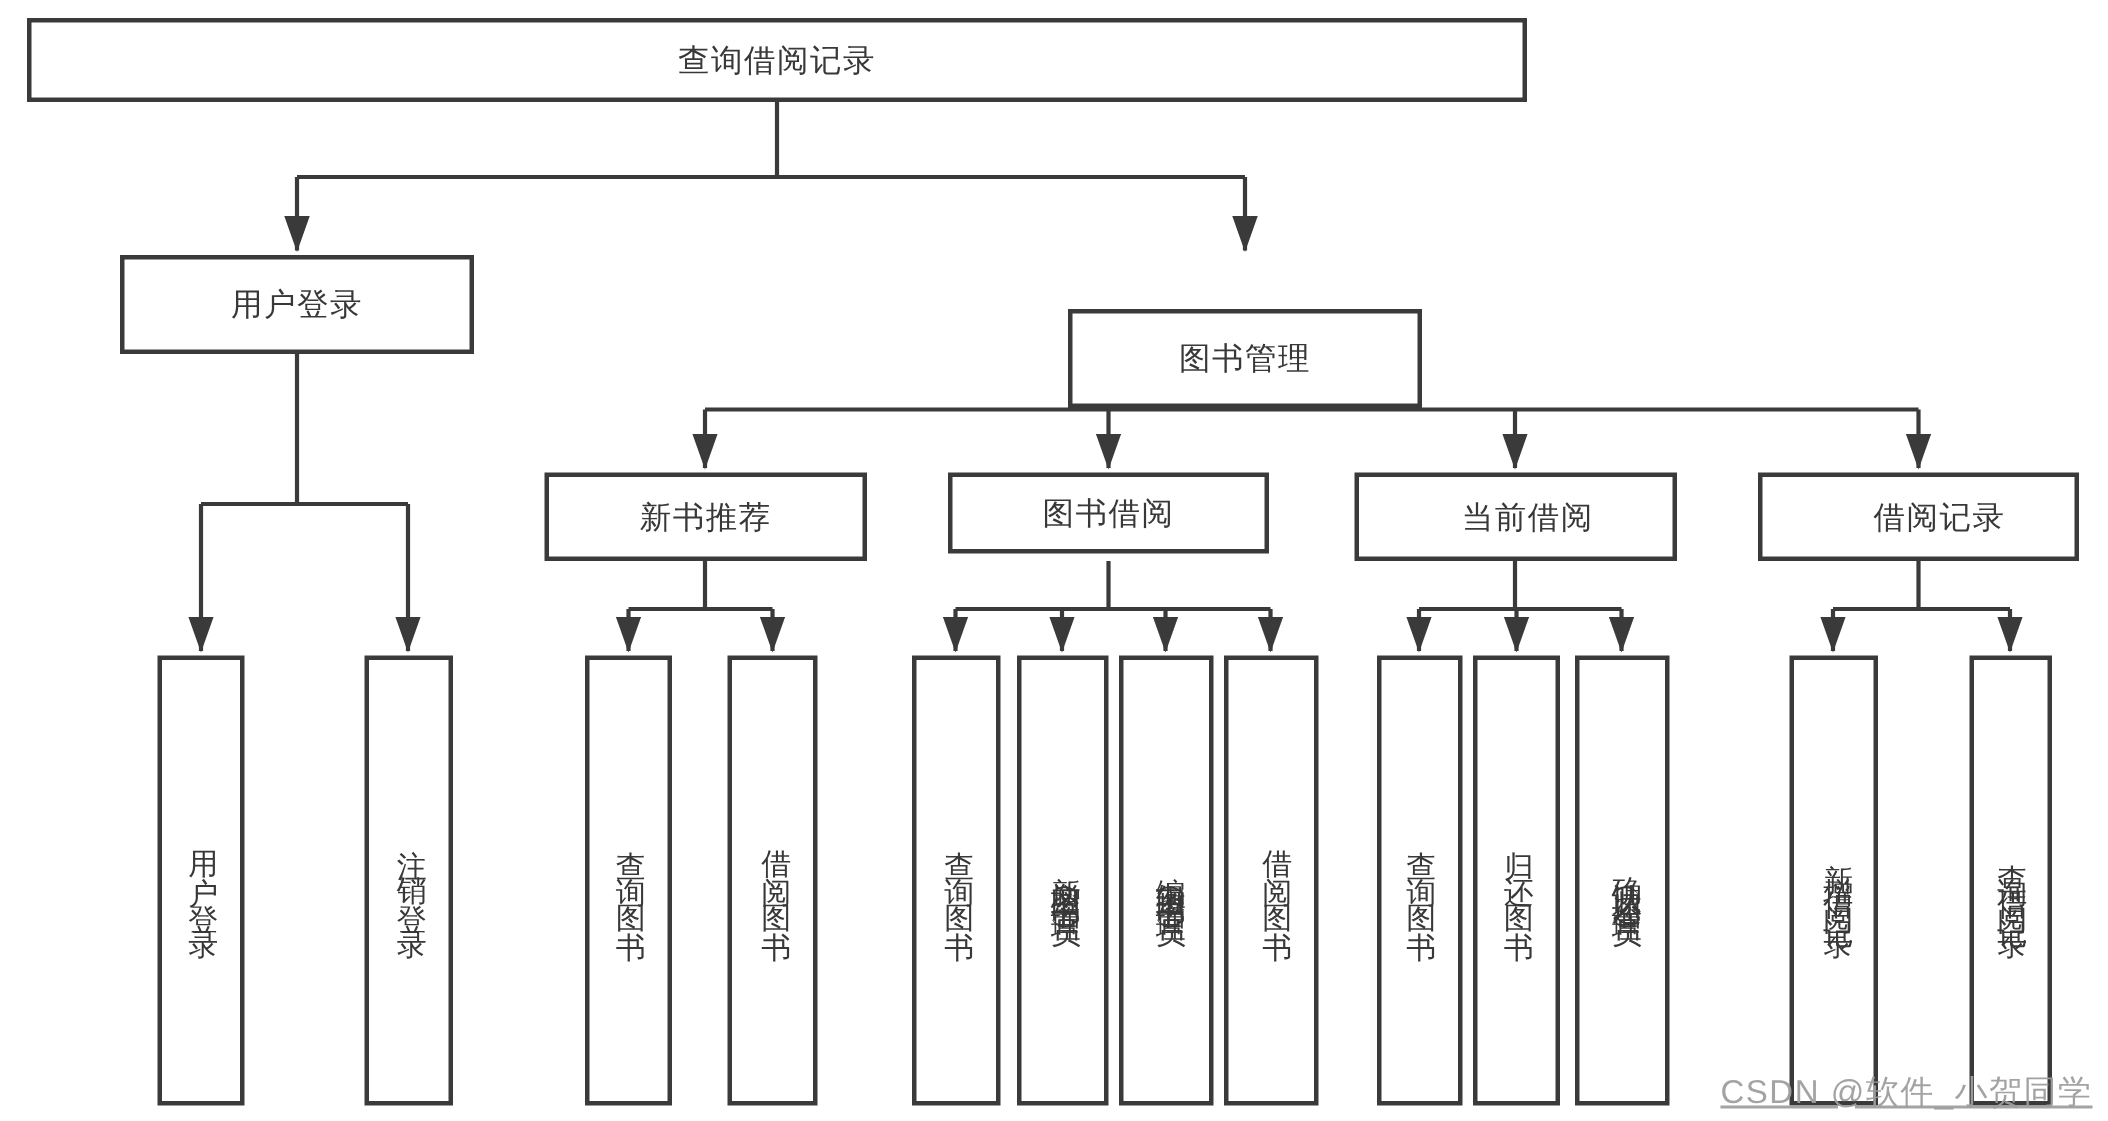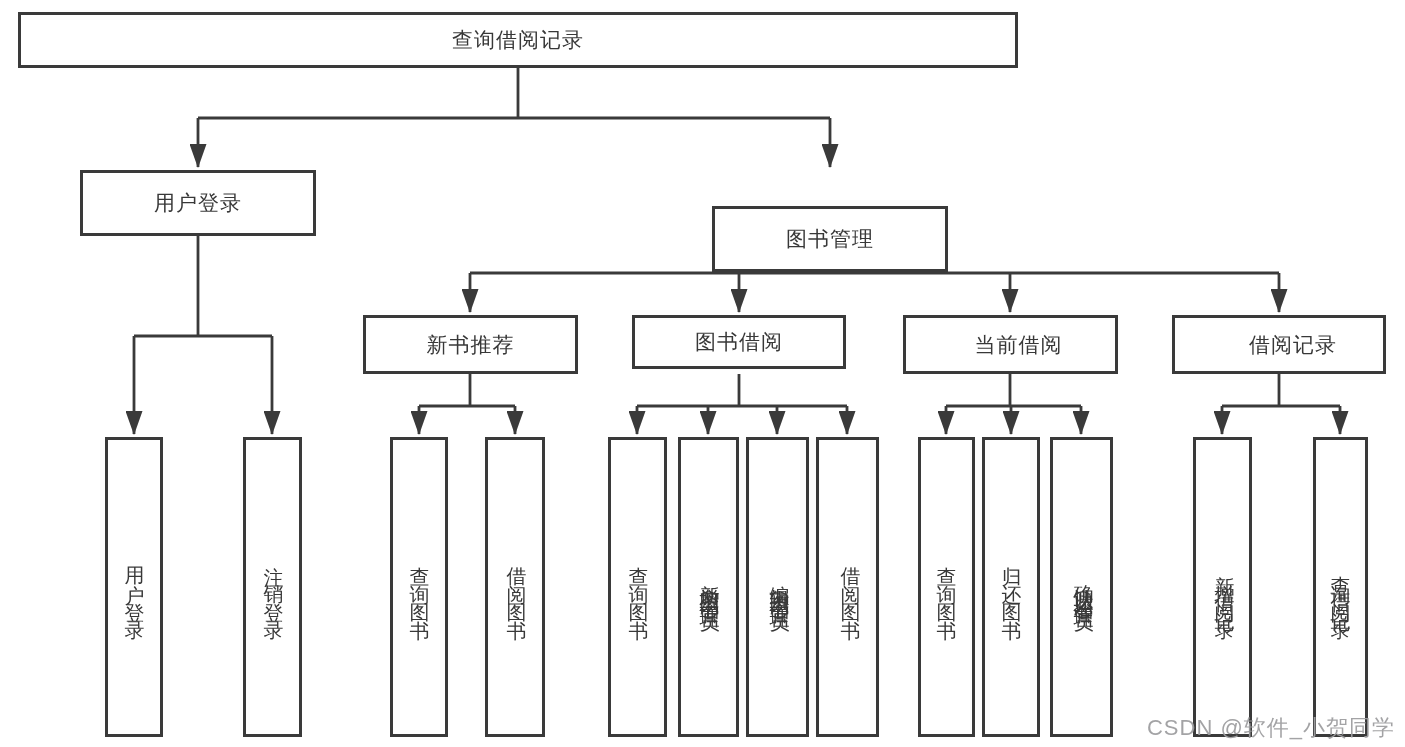--- a/index.html
+++ b/index.html
@@ -78,20 +78,21 @@
 
   #watermark {
     position: absolute;
     right: 10px;
     bottom: 4px;
     font-size: 22px;
     color: rgba(158, 158, 160, 0.95);
     letter-spacing: 1px;
     white-space: nowrap;
     z-index: 5;
+    text-decoration: underline;
   }
 </style>
 </head>
 <body>
 
 <div id="canvas">
 
   <svg id="connectors" viewBox="0 0 1405 747" xmlns="http://www.w3.org/2000/svg">
     <defs>
       <marker id="arrow" markerUnits="userSpaceOnUse" markerWidth="24" markerHeight="17" viewBox="0 0 24 17" refX="23" refY="8.5" orient="auto">

